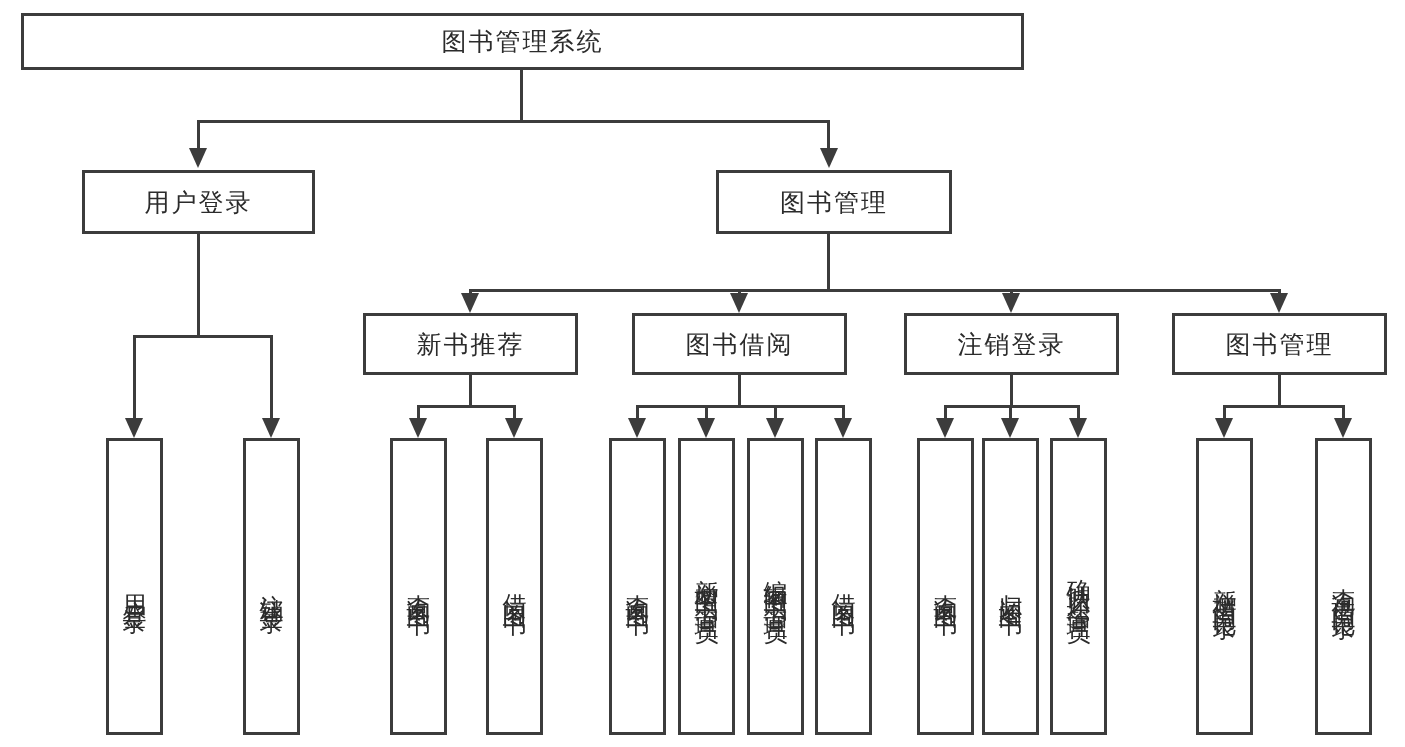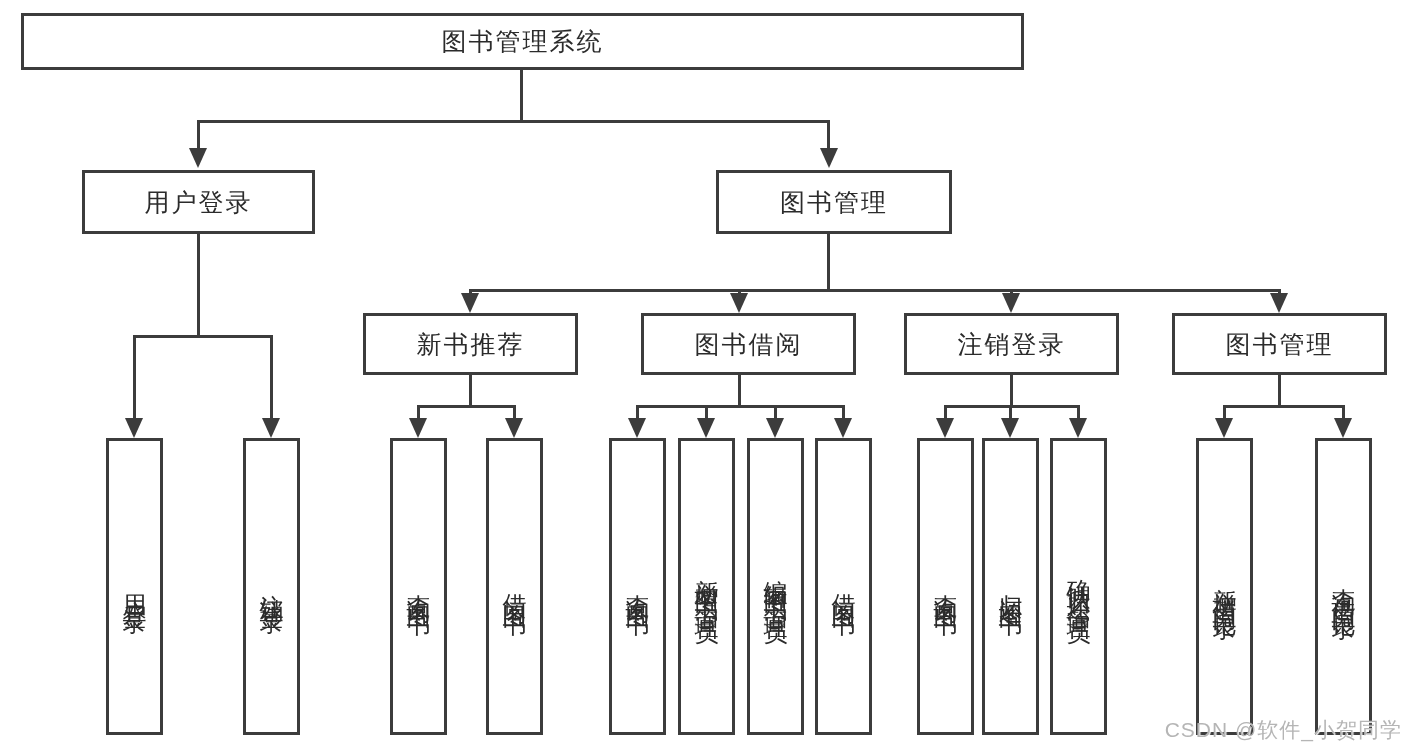--- a/index.html
+++ b/index.html
@@ -30,21 +30,21 @@
   </div>
 
   <div class="box" style="left:716px;top:170px;width:236px;height:64px;">
     <span class="hlabel">图书管理</span>
   </div>
 
   <div class="box" style="left:363px;top:313px;width:215px;height:62px;">
     <span class="hlabel">新书推荐</span>
   </div>
 
-  <div class="box" style="left:632px;top:313px;width:215px;height:62px;margin-left:9px;">
+  <div class="box" style="left:632px;top:313px;width:215px;height:62px;">
     <span class="hlabel">图书借阅</span>
   </div>
 
   <div class="box" style="left:904px;top:313px;width:215px;height:62px;">
     <span class="hlabel">注销登录</span>
   </div>
 
   <div class="box" style="left:1172px;top:313px;width:215px;height:62px;">
     <span class="hlabel">图书管理</span>
   </div>
@@ -146,15 +146,14 @@
   <div class="arrow" style="left:1001px;top:418px;"></div>
   <div class="vline" style="left:1077px;top:405px;height:15px;"></div>
   <div class="arrow" style="left:1069px;top:418px;"></div>
 
   <div class="hline" style="left:1223px;top:405px;width:122px;"></div>
   <div class="vline" style="left:1223px;top:405px;height:15px;"></div>
   <div class="arrow" style="left:1215px;top:418px;"></div>
   <div class="vline" style="left:1342px;top:405px;height:15px;"></div>
   <div class="arrow" style="left:1334px;top:418px;"></div>
 
-  <div class="watermark">CSDN @软件_小贺同学</div>
 
 </div>
 
 </body></html>

